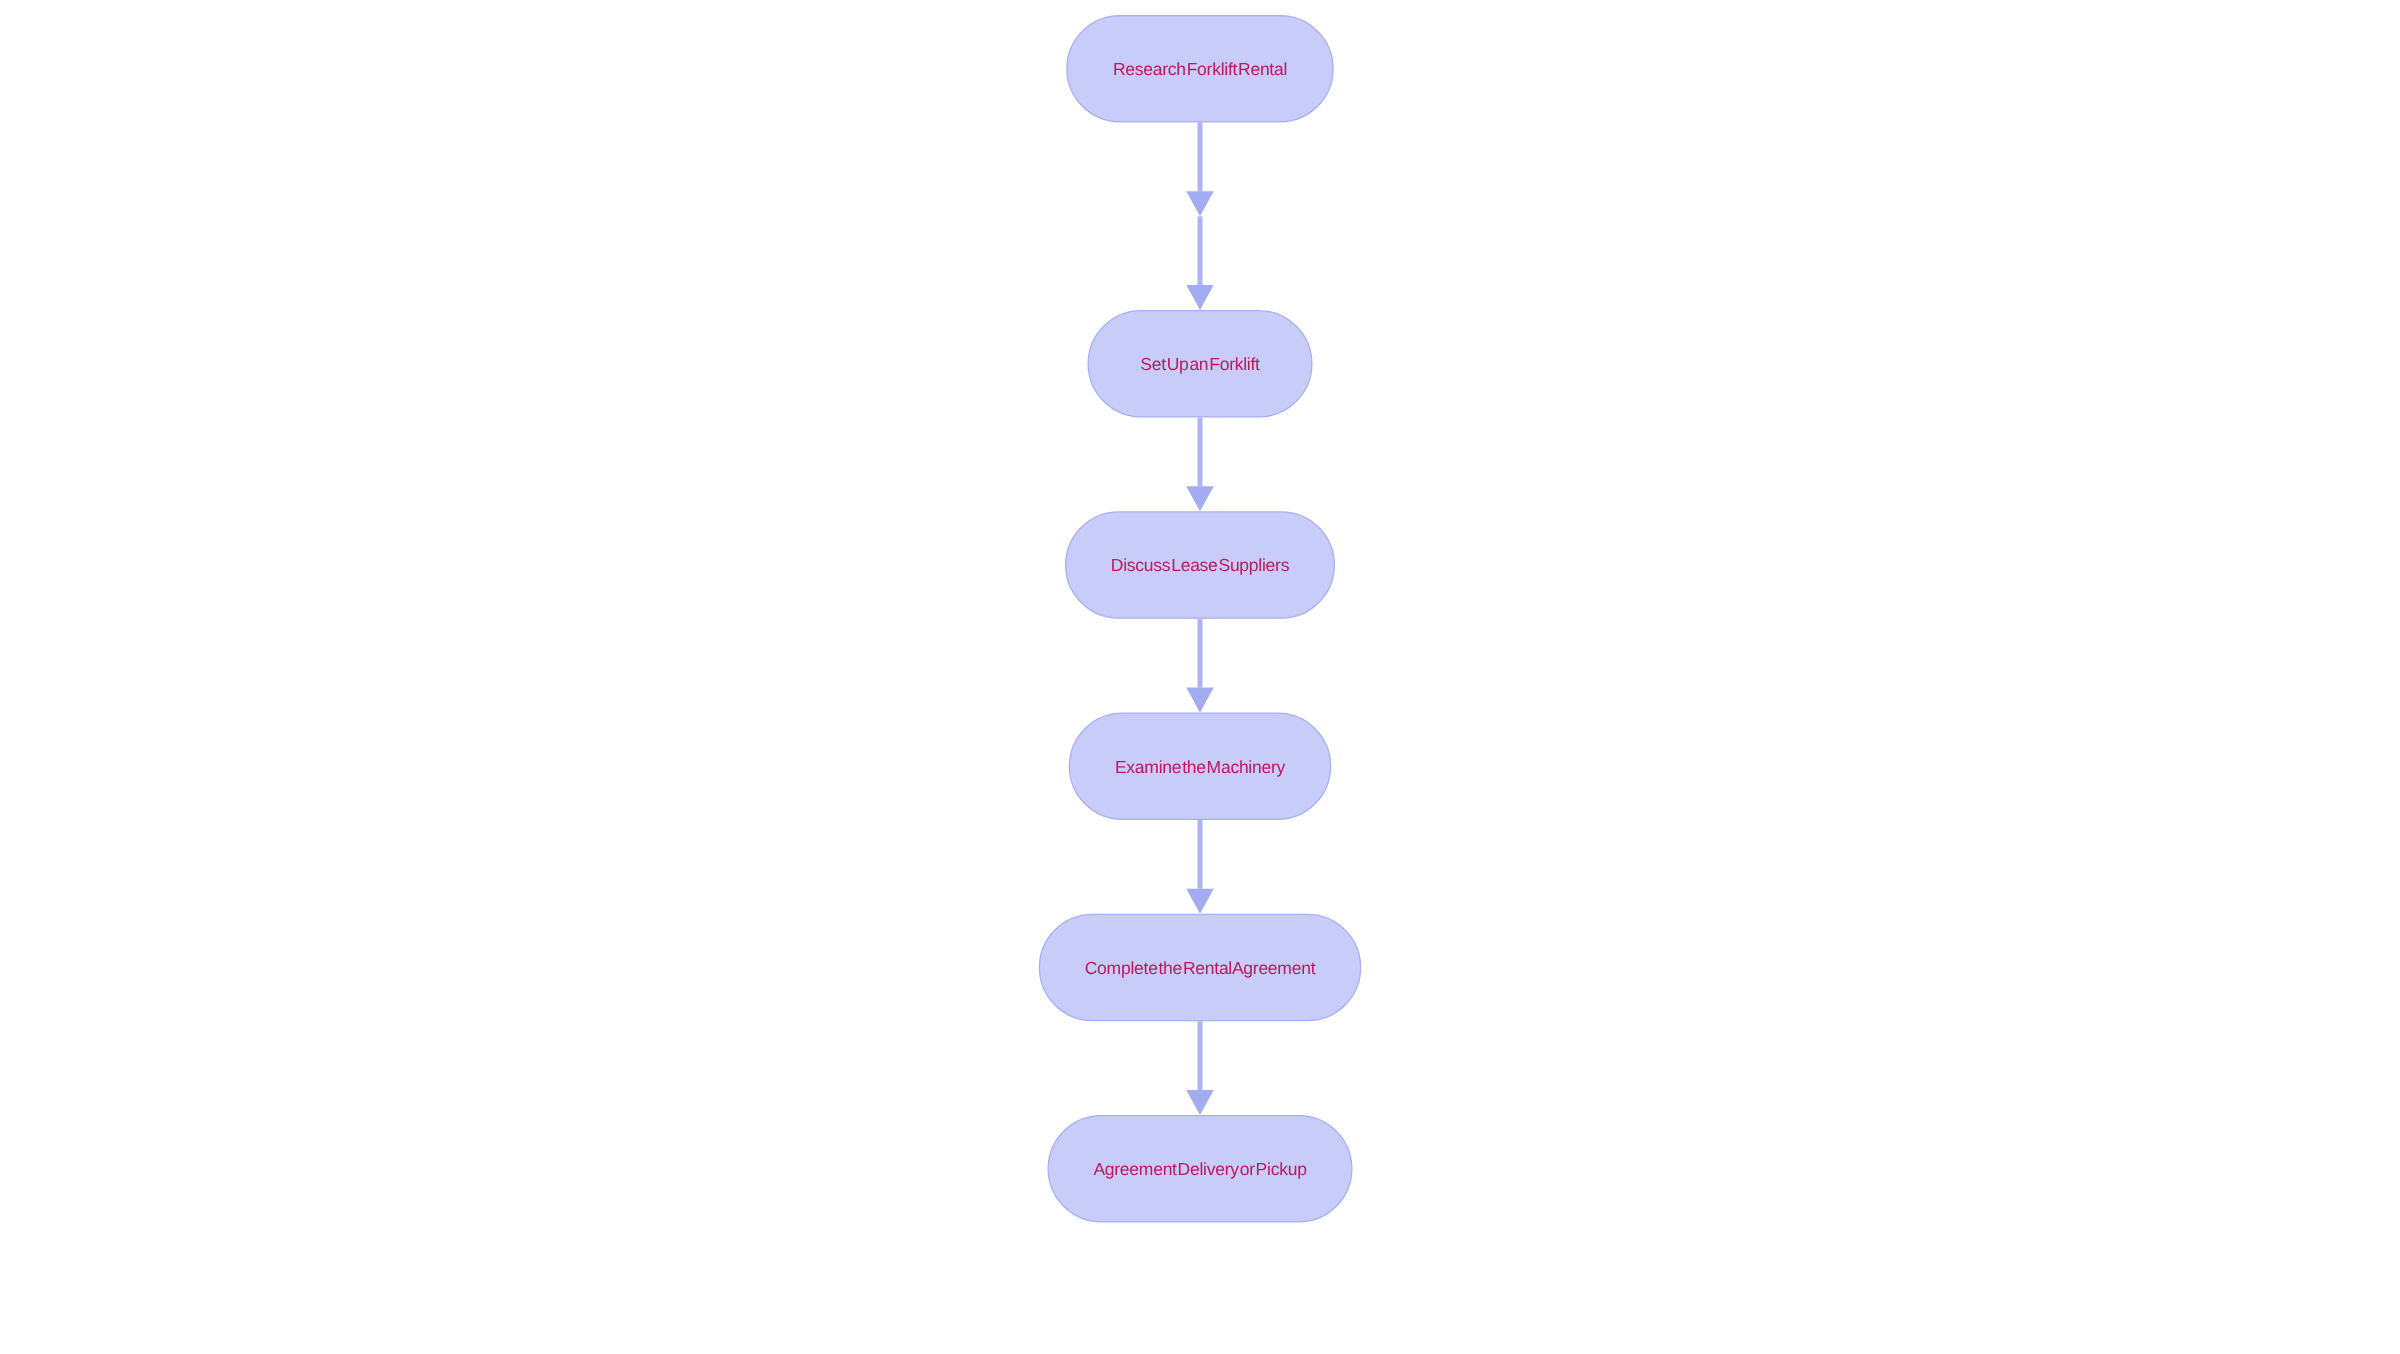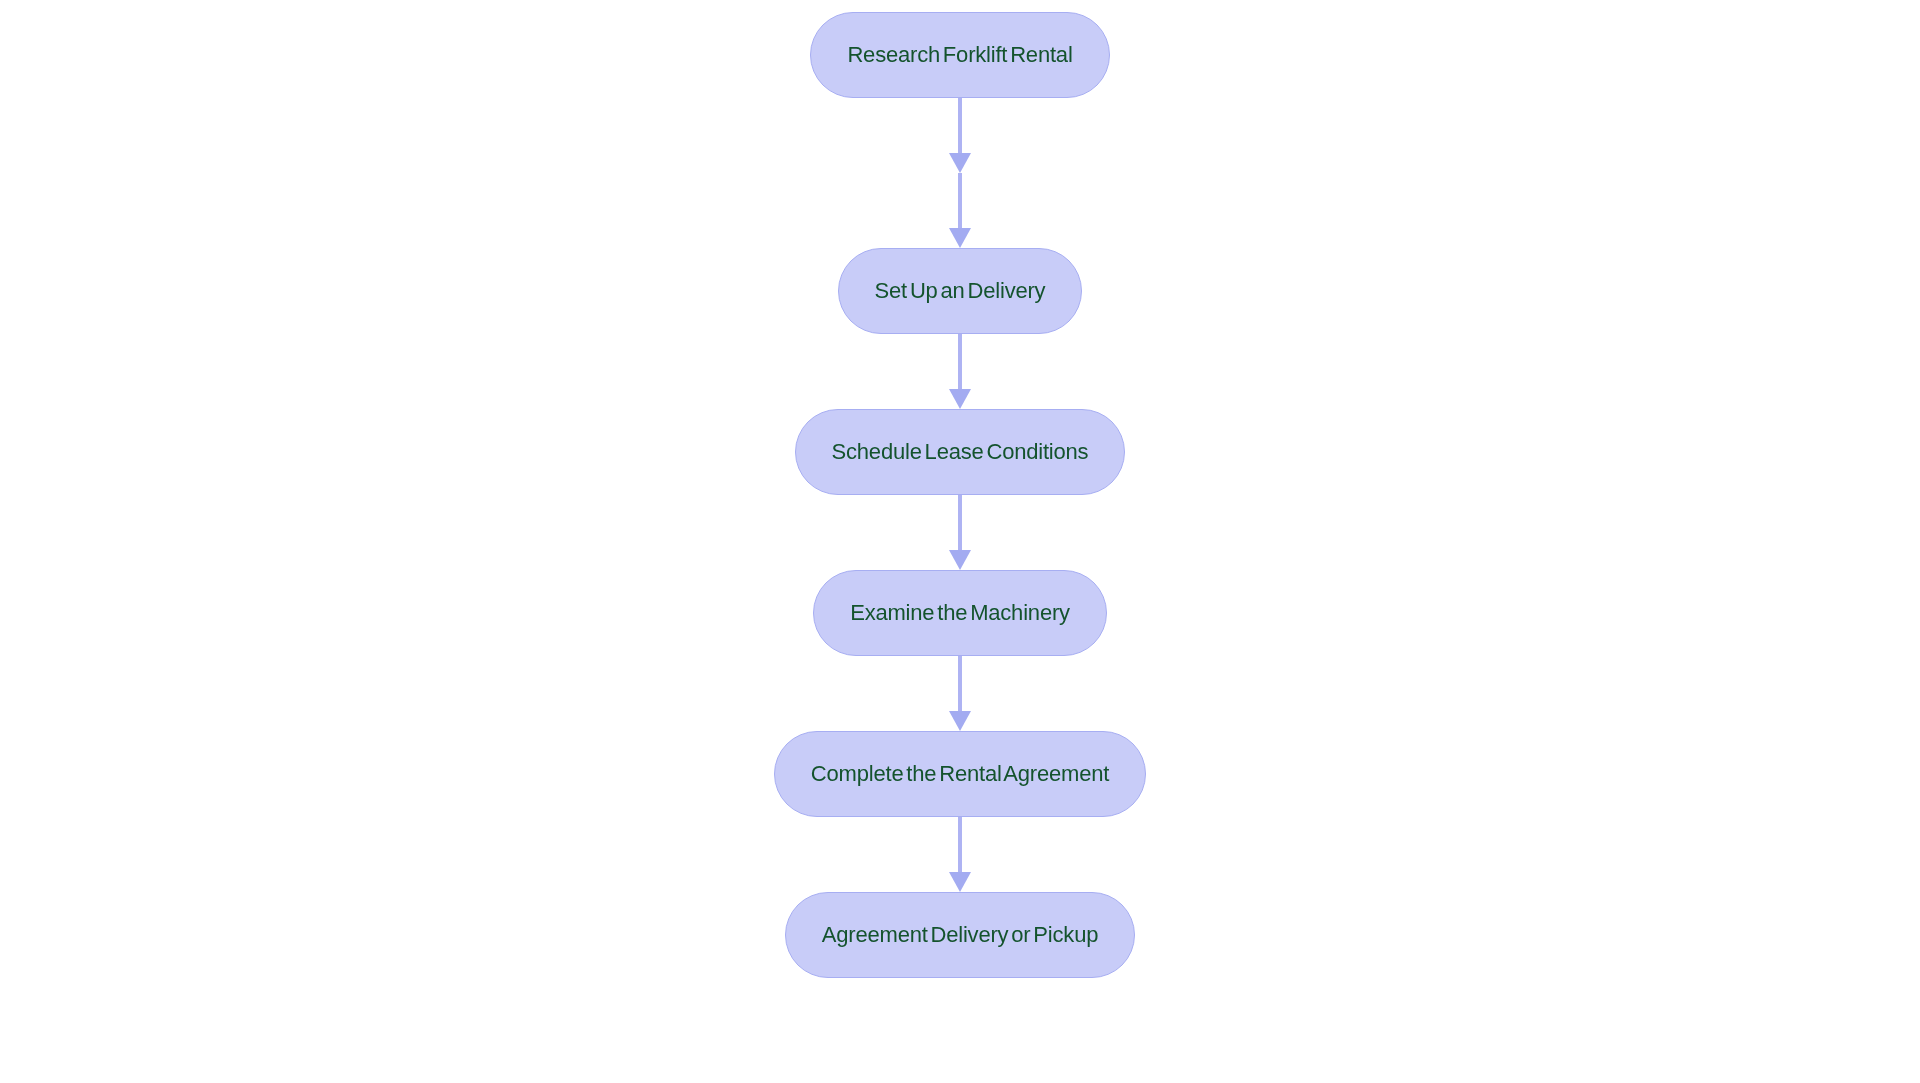--- a/index.html
+++ b/index.html
@@ -32,24 +32,24 @@
     box-sizing: border-box;
     display: inline-flex;
     align-items: center;
     justify-content: center;
     background: #c8ccf8;
     border: 1.5px solid #a7aef2;
     border-radius: 44px;
     white-space: nowrap;
   }
   .node-label {
-    font-size: 22px;
+    font-size: 14px;
     letter-spacing: -0.2px;
     word-spacing: -3px;
-    color: #14532d;
+    color: #be185d;
   }
   .arrow {
     display: flex;
     flex-direction: column;
     align-items: center;
     height: 75px;
   }
   .arrow-stem {
     width: 3.5px;
     height: 55px;
@@ -73,28 +73,28 @@
       </div>
       <div class="arrow">
         <div class="arrow-stem"></div>
         <div class="arrow-head"></div>
       </div>
       <div class="arrow">
         <div class="arrow-stem"></div>
         <div class="arrow-head"></div>
       </div>
       <div class="node">
-        <span class="node-label">Set Up an Delivery</span>
+        <span class="node-label">Set Up an Forklift</span>
       </div>
       <div class="arrow">
         <div class="arrow-stem"></div>
         <div class="arrow-head"></div>
       </div>
       <div class="node">
-        <span class="node-label">Schedule Lease Conditions</span>
+        <span class="node-label">Discuss Lease Suppliers</span>
       </div>
       <div class="arrow">
         <div class="arrow-stem"></div>
         <div class="arrow-head"></div>
       </div>
       <div class="node">
         <span class="node-label">Examine the Machinery</span>
       </div>
       <div class="arrow">
         <div class="arrow-stem"></div>

